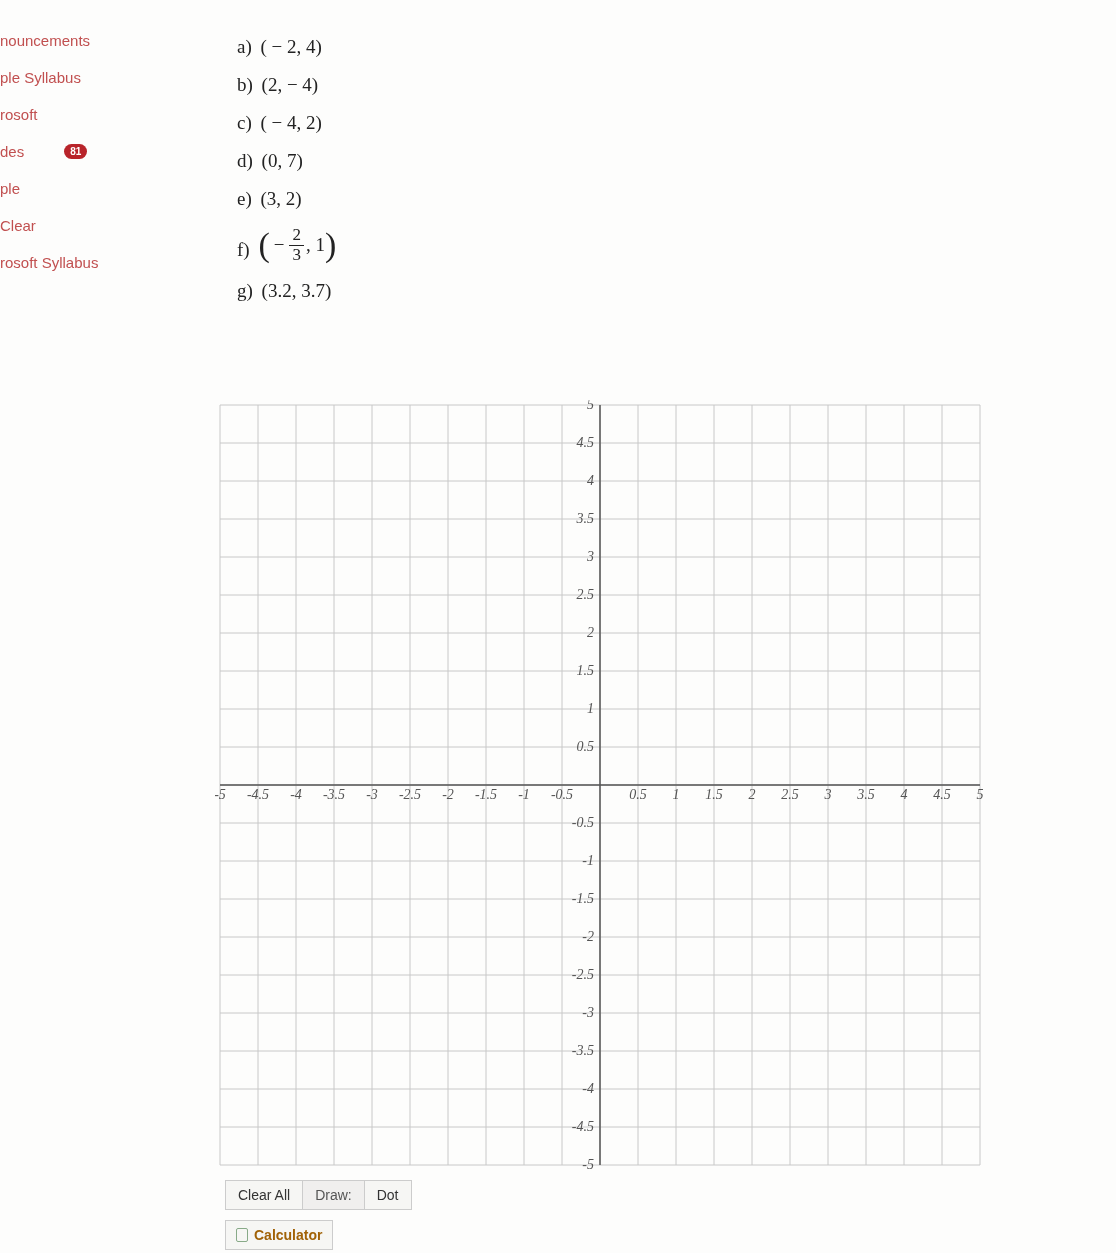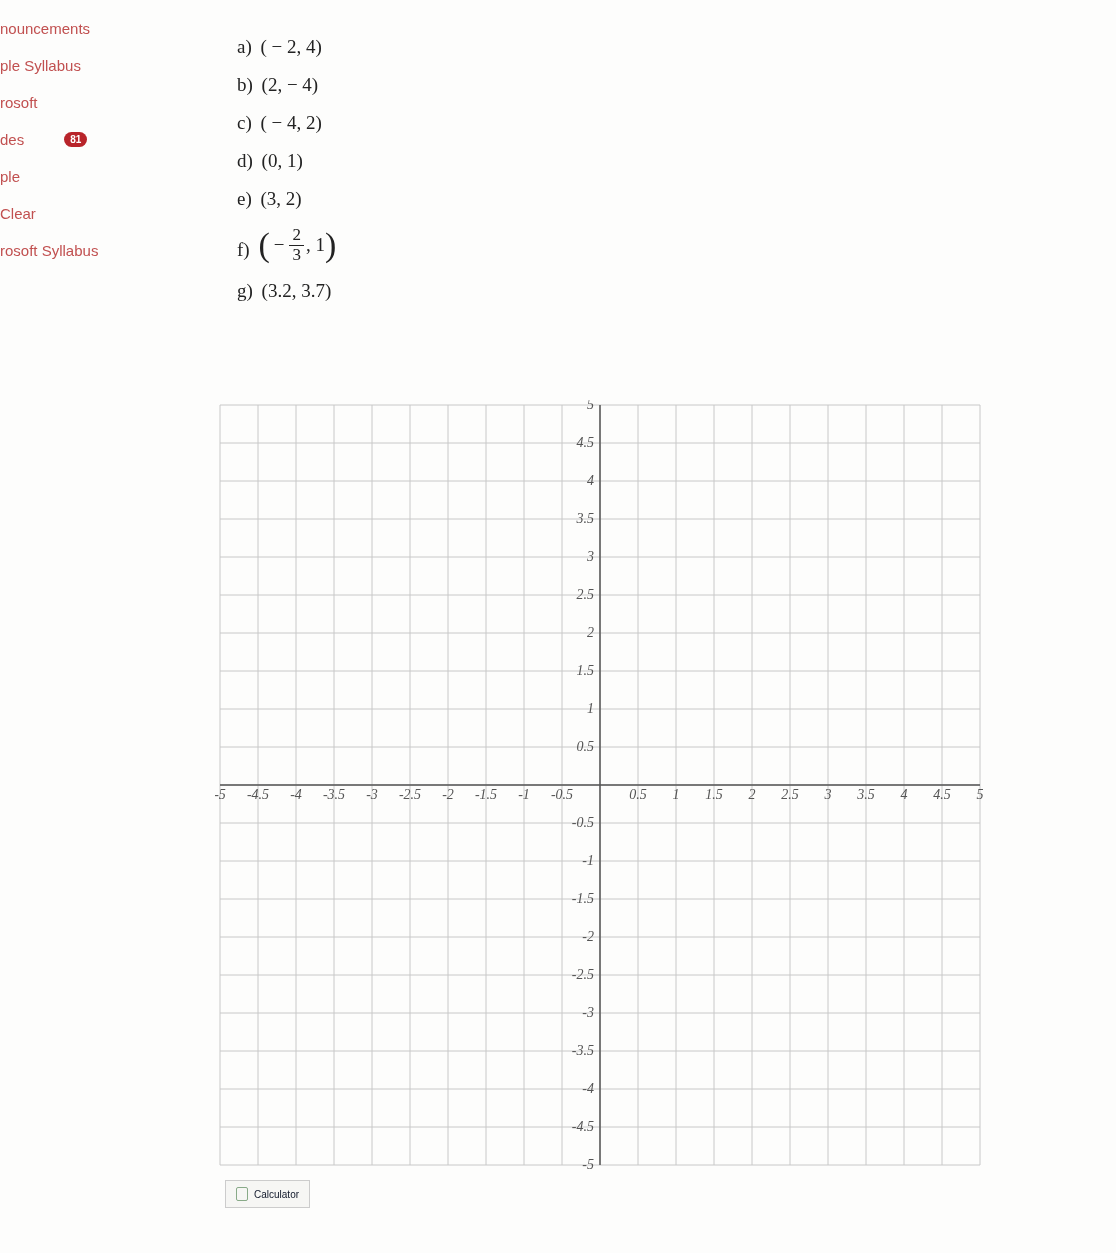--- a/index.html
+++ b/index.html
@@ -8,21 +8,21 @@
     background: #fdfdfc;
     color: #333;
     width: 1116px;
     height: 1253px;
     position: relative;
     overflow: hidden;
   }
   .sidebar {
     position: absolute;
     left: 0;
-    top: 0;
+    top: 12px;
     width: 150px;
     padding-top: 10px;
   }
   .sidebar-item {
     color: #c15050;
     font-size: 15px;
     padding: 10px 0 10px 0;
     cursor: pointer;
     display: flex;
     align-items: center;
@@ -107,27 +107,28 @@
     color: #333;
     cursor: pointer;
   }
   .btn + .btn { border-left: none; }
   .btn.static { color: #555; background: #f0efee; cursor: default; }
   .btn.dot { font-weight: 500; }
   .calc-btn {
     border: 1px solid #ccc;
     background: #f6f6f4;
     padding: 6px 10px;
-    font-size: 10px;
-    color: #0f172a;
+    font-size: 14px;
+    color: #a16207;
     cursor: pointer;
     display: inline-flex;
     align-items: center;
     gap: 6px;
     width: fit-content;
+    font-weight: bold;
   }
   .calc-icon {
     width: 12px;
     height: 14px;
     border: 1px solid #8a8;
     border-radius: 2px;
     display: inline-block;
     position: relative;
   }
 </style>
@@ -167,21 +168,21 @@
   <div class="answer-item">
     <span class="label">b)</span>
     <span>(2, − 4)</span>
   </div>
   <div class="answer-item">
     <span class="label">c)</span>
     <span>( − 4, 2)</span>
   </div>
   <div class="answer-item">
     <span class="label">d)</span>
-    <span>(0, 1)</span>
+    <span>(0, 7)</span>
   </div>
   <div class="answer-item">
     <span class="label">e)</span>
     <span>(3, 2)</span>
   </div>
   <div class="answer-item">
     <span class="label">f)</span>
     <span class="frac-wrap">
       <span class="paren">(</span>
       <span style="margin:0 3px 0 4px;">−</span>
@@ -282,17 +283,22 @@
       <text x="379" y="199" class="tick-label" text-anchor="end">2.5</text>
       <text x="379" y="161" class="tick-label" text-anchor="end">3</text>
       <text x="379" y="123" class="tick-label" text-anchor="end">3.5</text>
       <text x="379" y="85" class="tick-label" text-anchor="end">4</text>
       <text x="379" y="47" class="tick-label" text-anchor="end">4.5</text>
       <text x="379" y="9" class="tick-label" text-anchor="end">5</text>
     </svg>
 </div>
 
 <div class="footer">
+  <div class="btn-row">
+    <button class="btn">Clear All</button>
+    <button class="btn static">Draw:</button>
+    <button class="btn dot">Dot</button>
+  </div>
   <button class="calc-btn">
     <span class="calc-icon"></span>
     <span>Calculator</span>
   </button>
 </div>
 
 </body></html>

